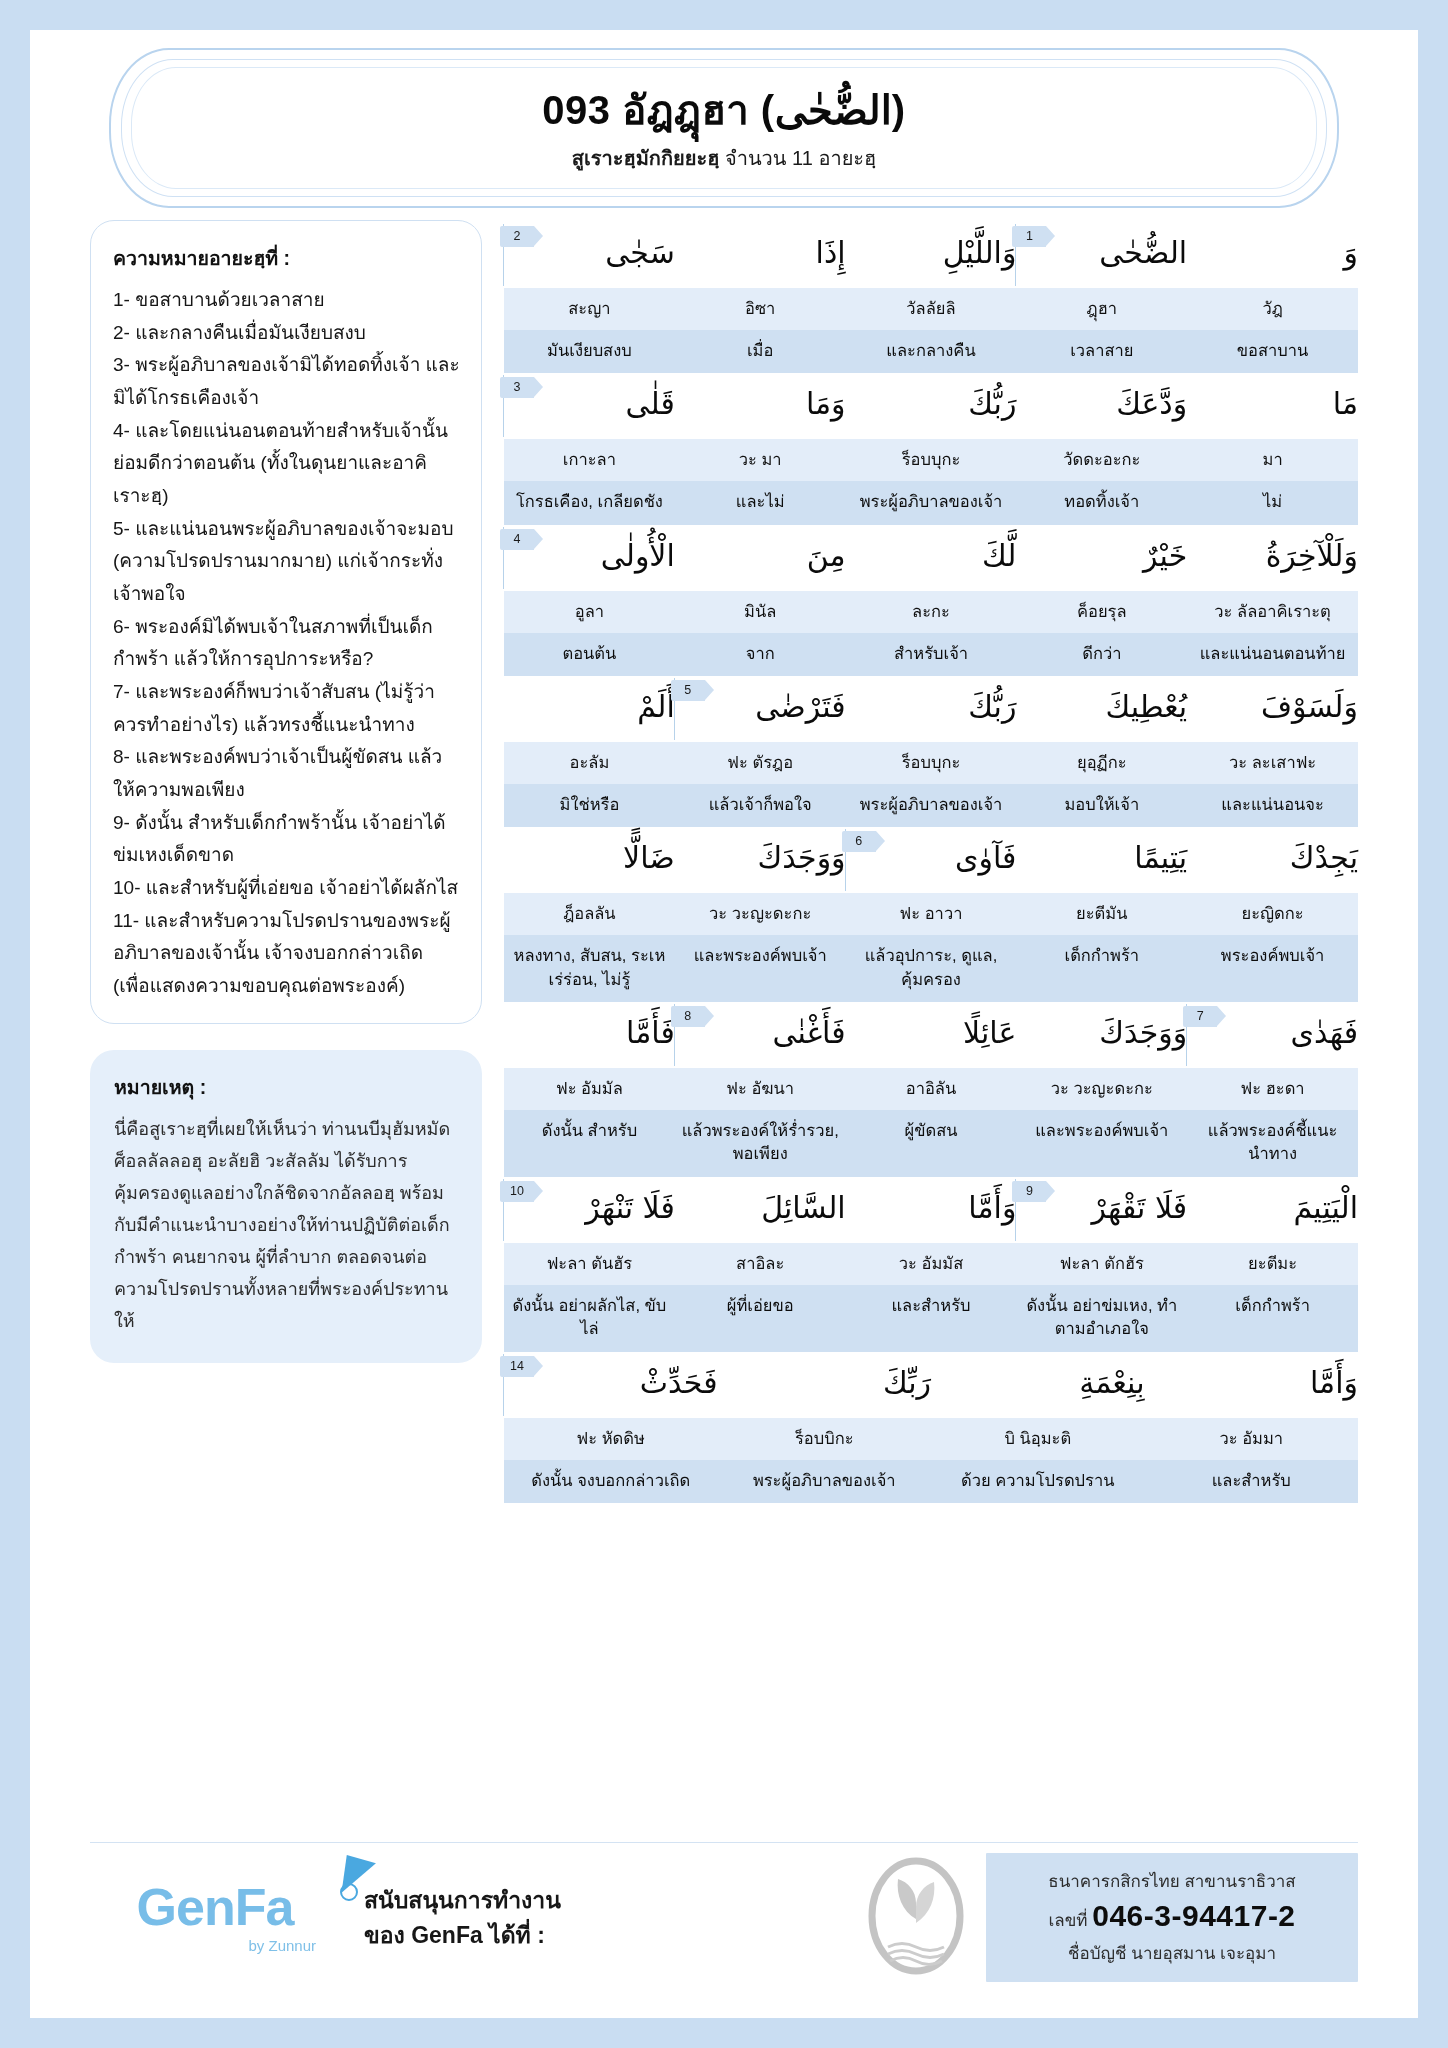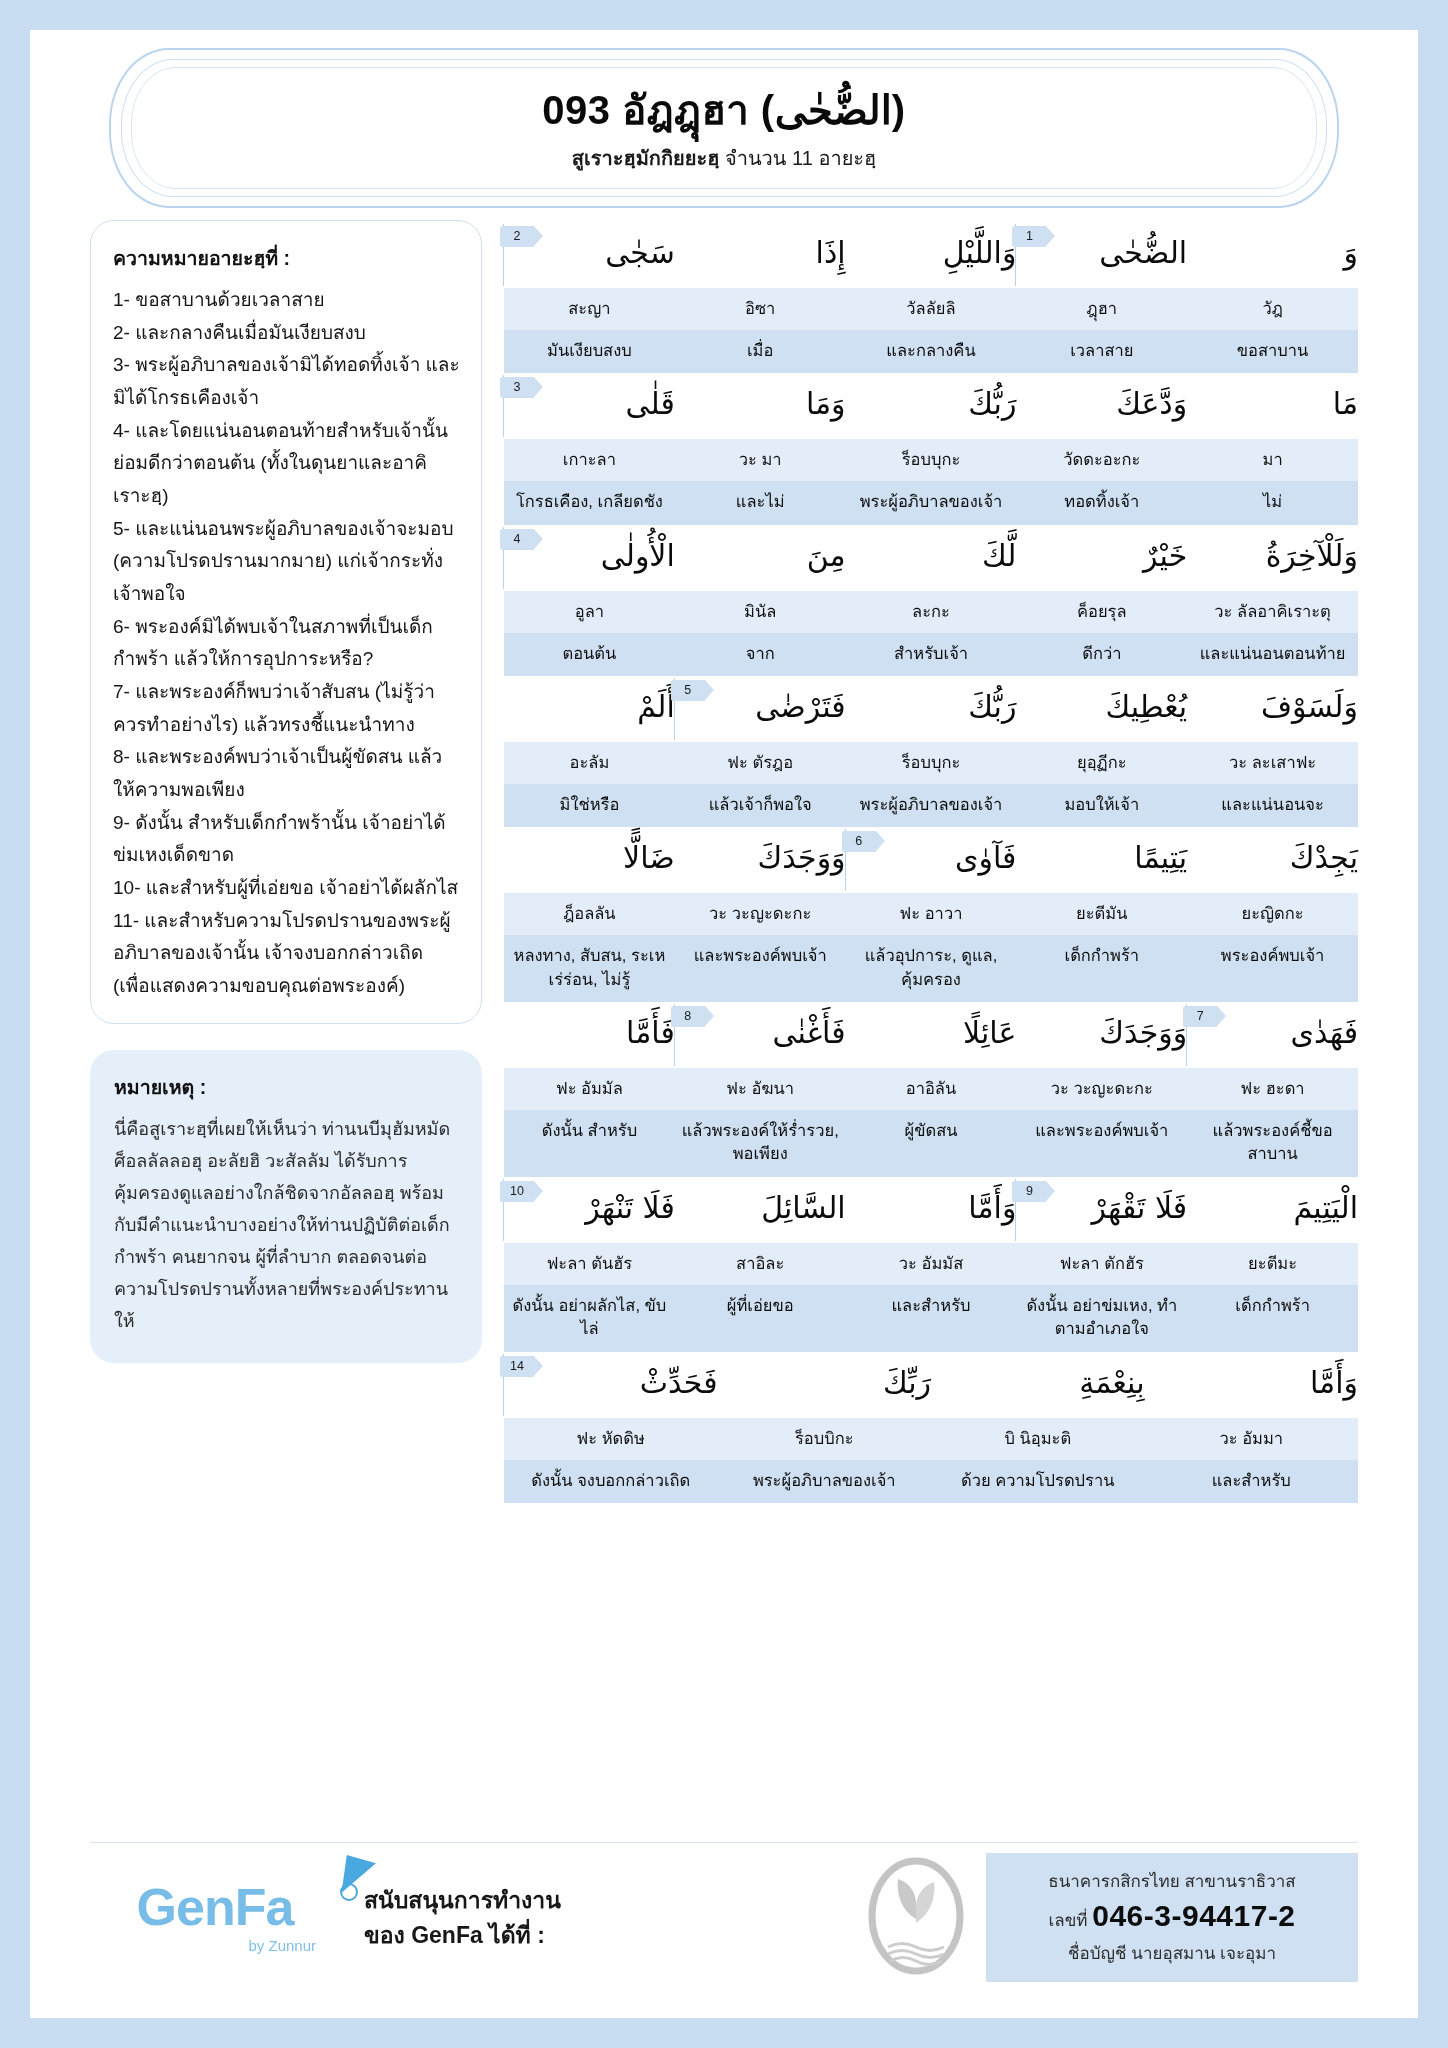--- a/index.html
+++ b/index.html
@@ -571,21 +571,21 @@
             </div>
             <div class="cellgrp">
               <div class="tl">ฟะ อัฆนา</div>
             </div>
             <div class="cellgrp">
               <div class="tl">ฟะ อัมมัล</div>
             </div>
           </div>
           <div class="line th-line">
             <div class="cellgrp">
-              <div class="th">แล้วพระองค์ชี้ขอสาบาน</div>
+              <div class="th">แล้วพระองค์ชี้แนะนำทาง</div>
             </div>
             <div class="cellgrp">
               <div class="th">และพระองค์พบเจ้า</div>
             </div>
             <div class="cellgrp">
               <div class="th">ผู้ขัดสน</div>
             </div>
             <div class="cellgrp">
               <div class="th">แล้วพระองค์ให้ร่ำรวย, พอเพียง</div>
             </div>

